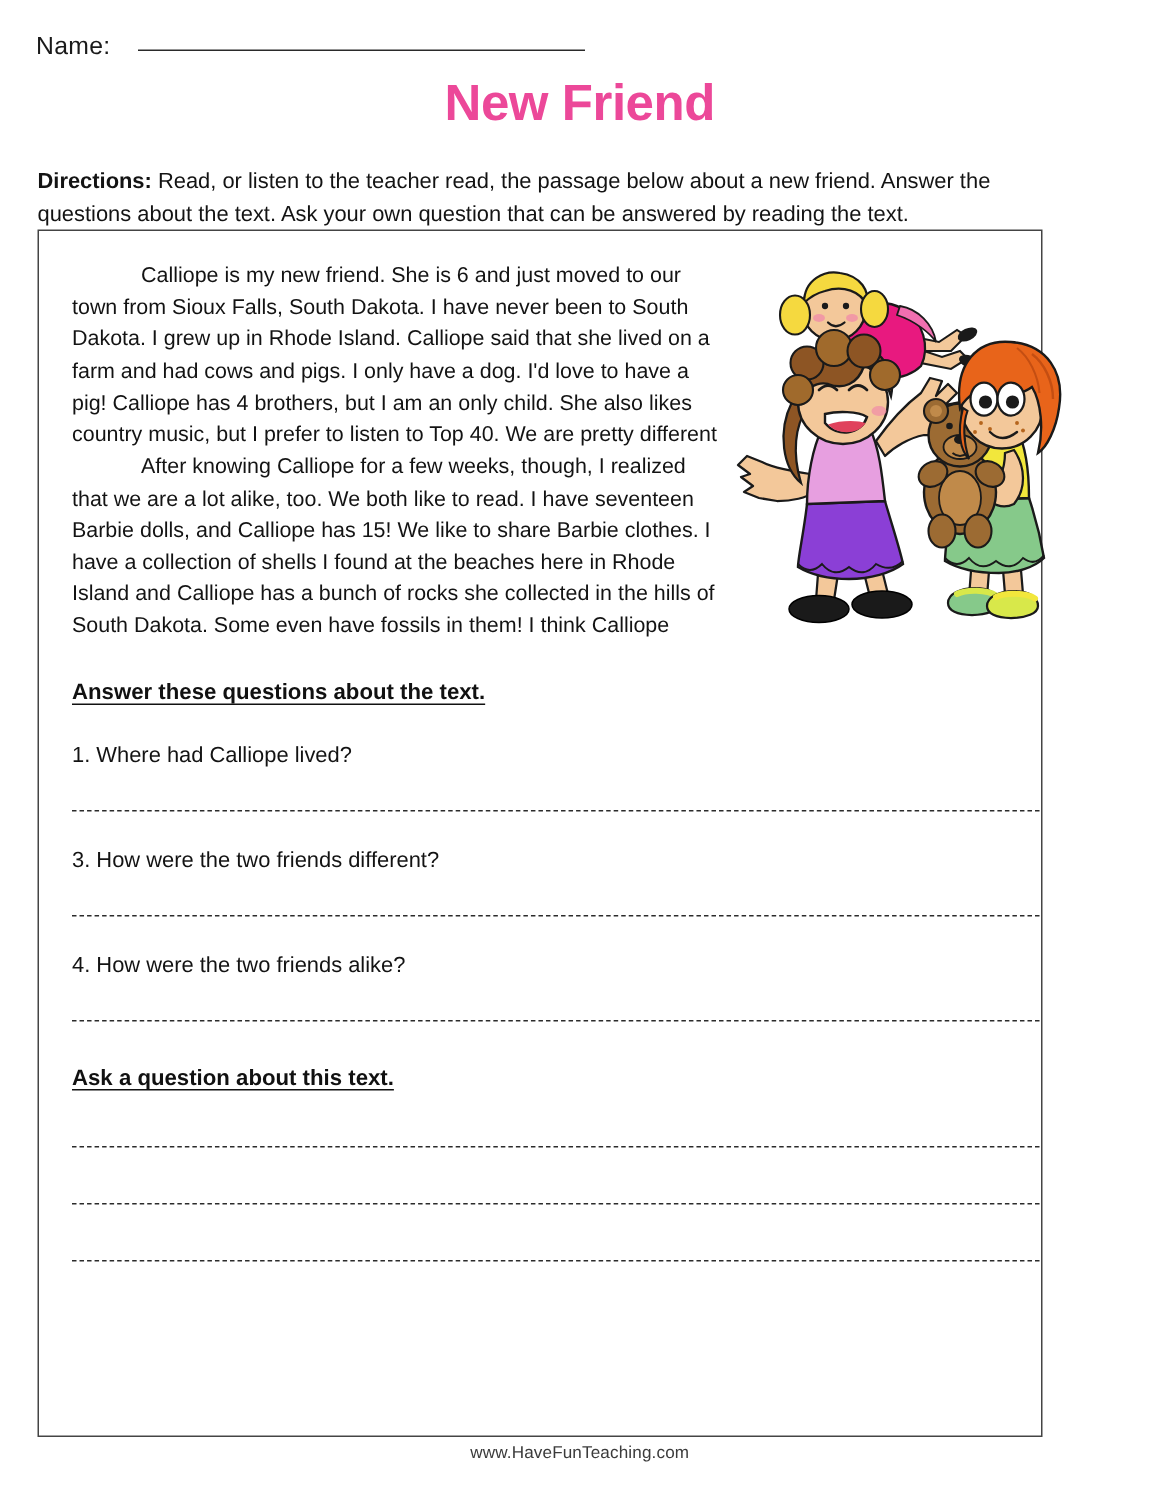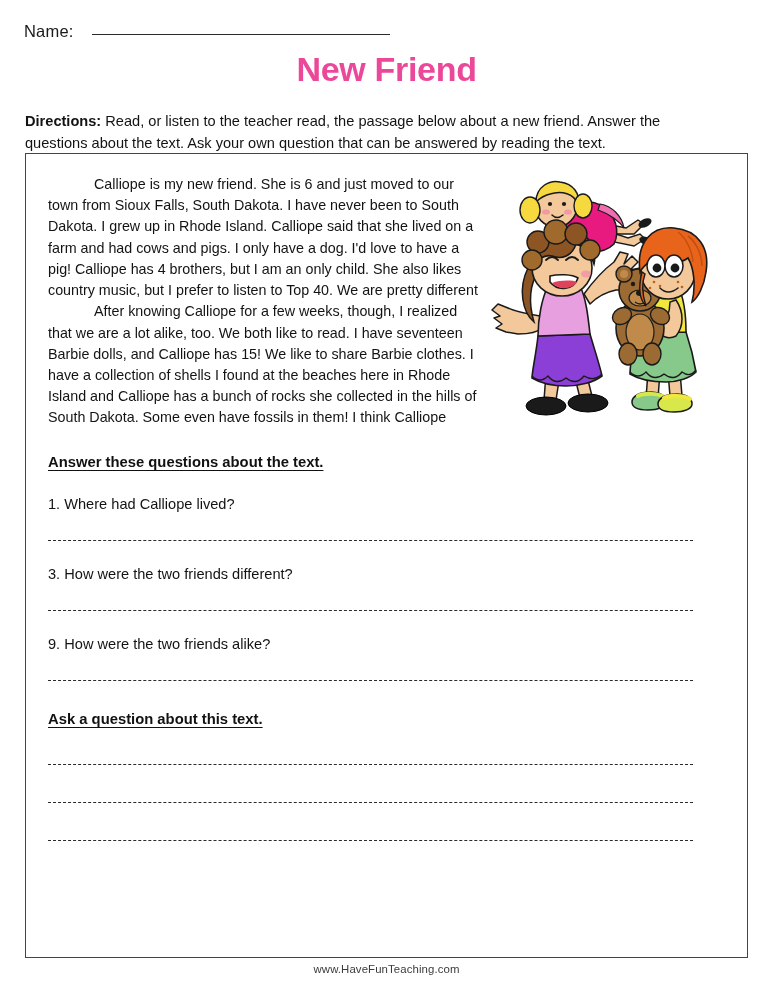--- a/index.html
+++ b/index.html
@@ -54,21 +54,21 @@
     font-size: 14.6px;
     line-height: 1.52;
     color: #131313;
   }
   .directions b { font-weight: 700; }
 
   
   .sheet-box {
     position: absolute;
     left: 25px; top: 153px;
-    width: 723px; height: 805px;
+    width: 670px; height: 805px;
     border: 1.3px solid #444444;
     background: #ffffff;
   }
 
   
   .passage-area {
     position: absolute;
     left: 22px; top: 20px;
     width: 680px;
     height: 262px;
@@ -306,21 +306,21 @@
       <p class="question">1. Where had Calliope lived?</p>
       <div class="ans-line"></div>
     </div>
 
     <div class="q-block">
       <p class="question">3. How were the two friends different?</p>
       <div class="ans-line"></div>
     </div>
 
     <div class="q-block">
-      <p class="question">9. How were the two friends alike?</p>
+      <p class="question">4. How were the two friends alike?</p>
       <div class="ans-line"></div>
     </div>
 
     <div class="ask-head">Ask a question about this text.</div>
 
     <div class="blank-line"></div>
     <div class="blank-line"></div>
     <div class="blank-line"></div>
   </div>
 

